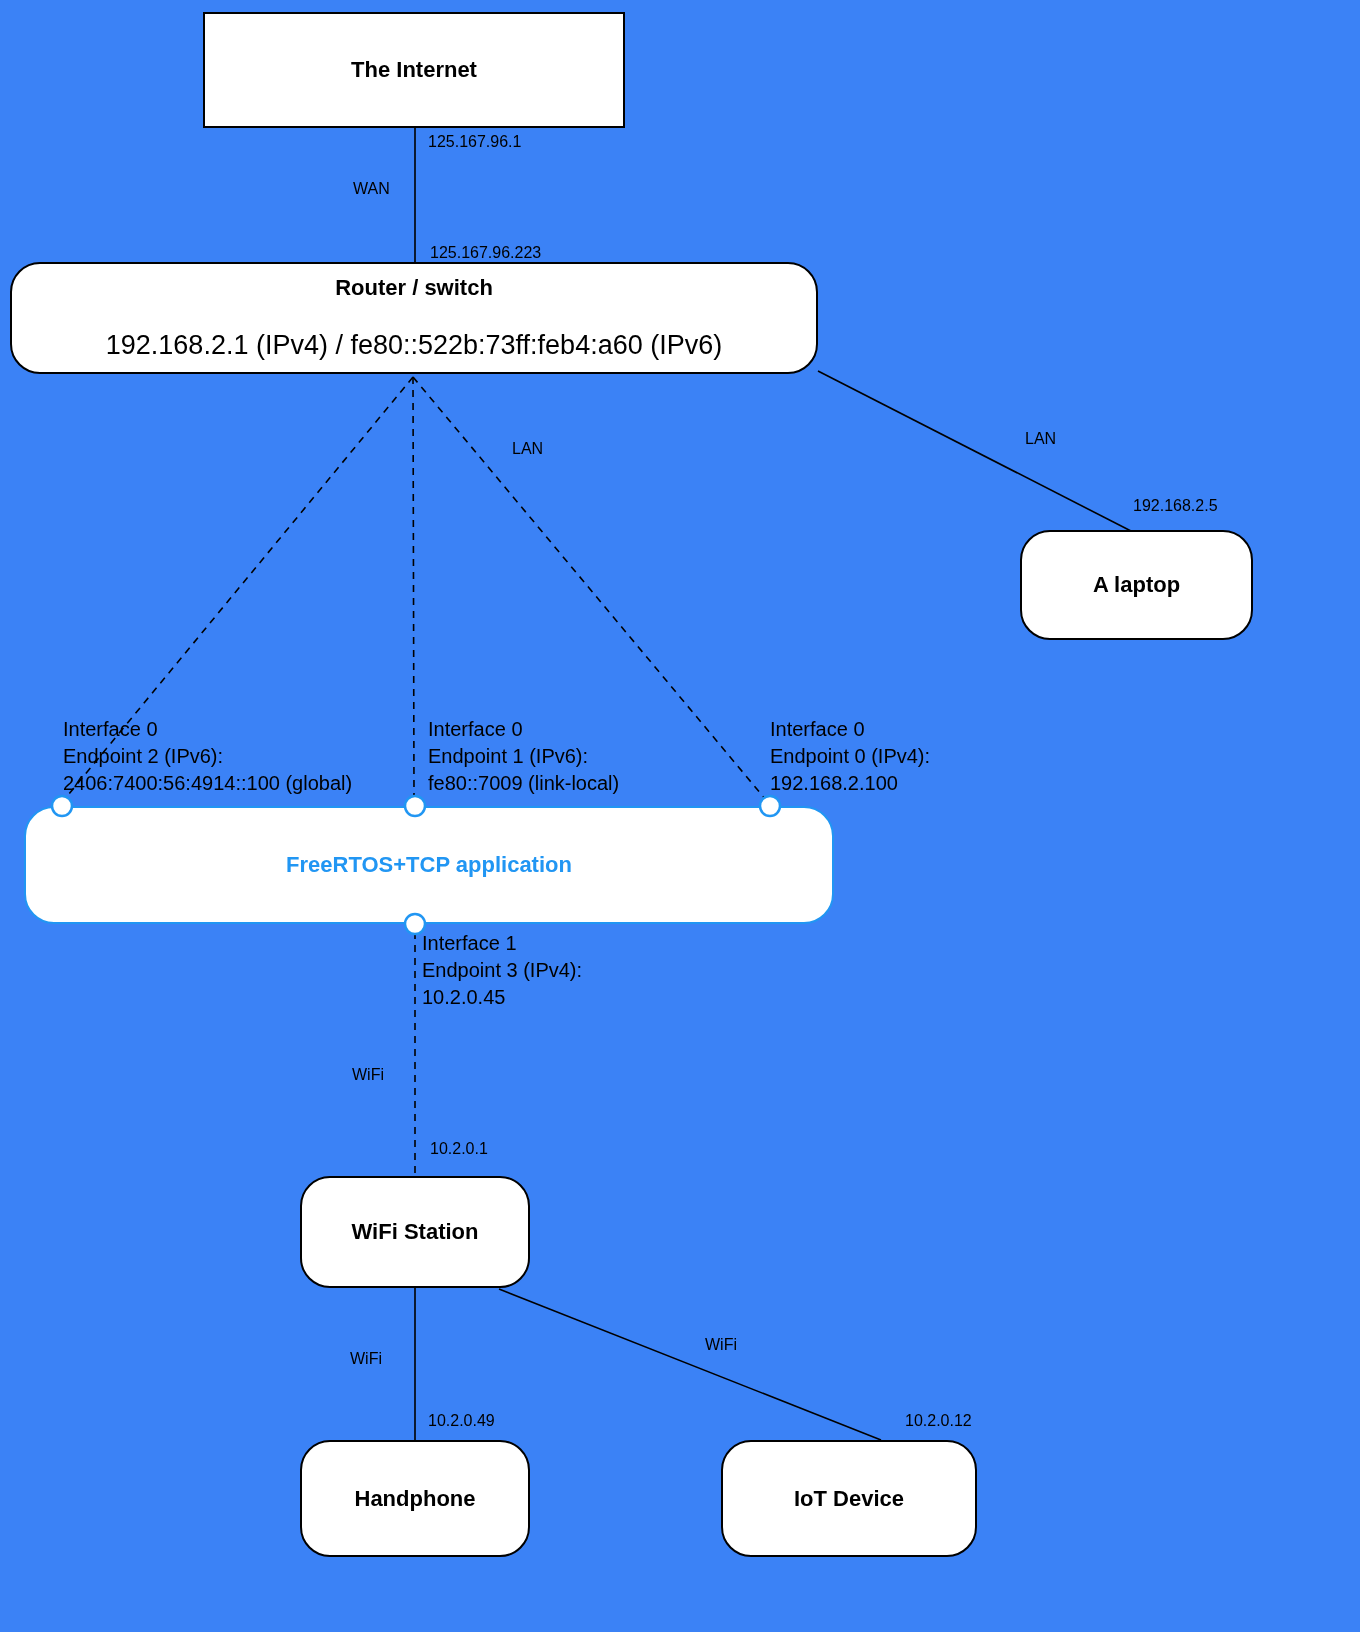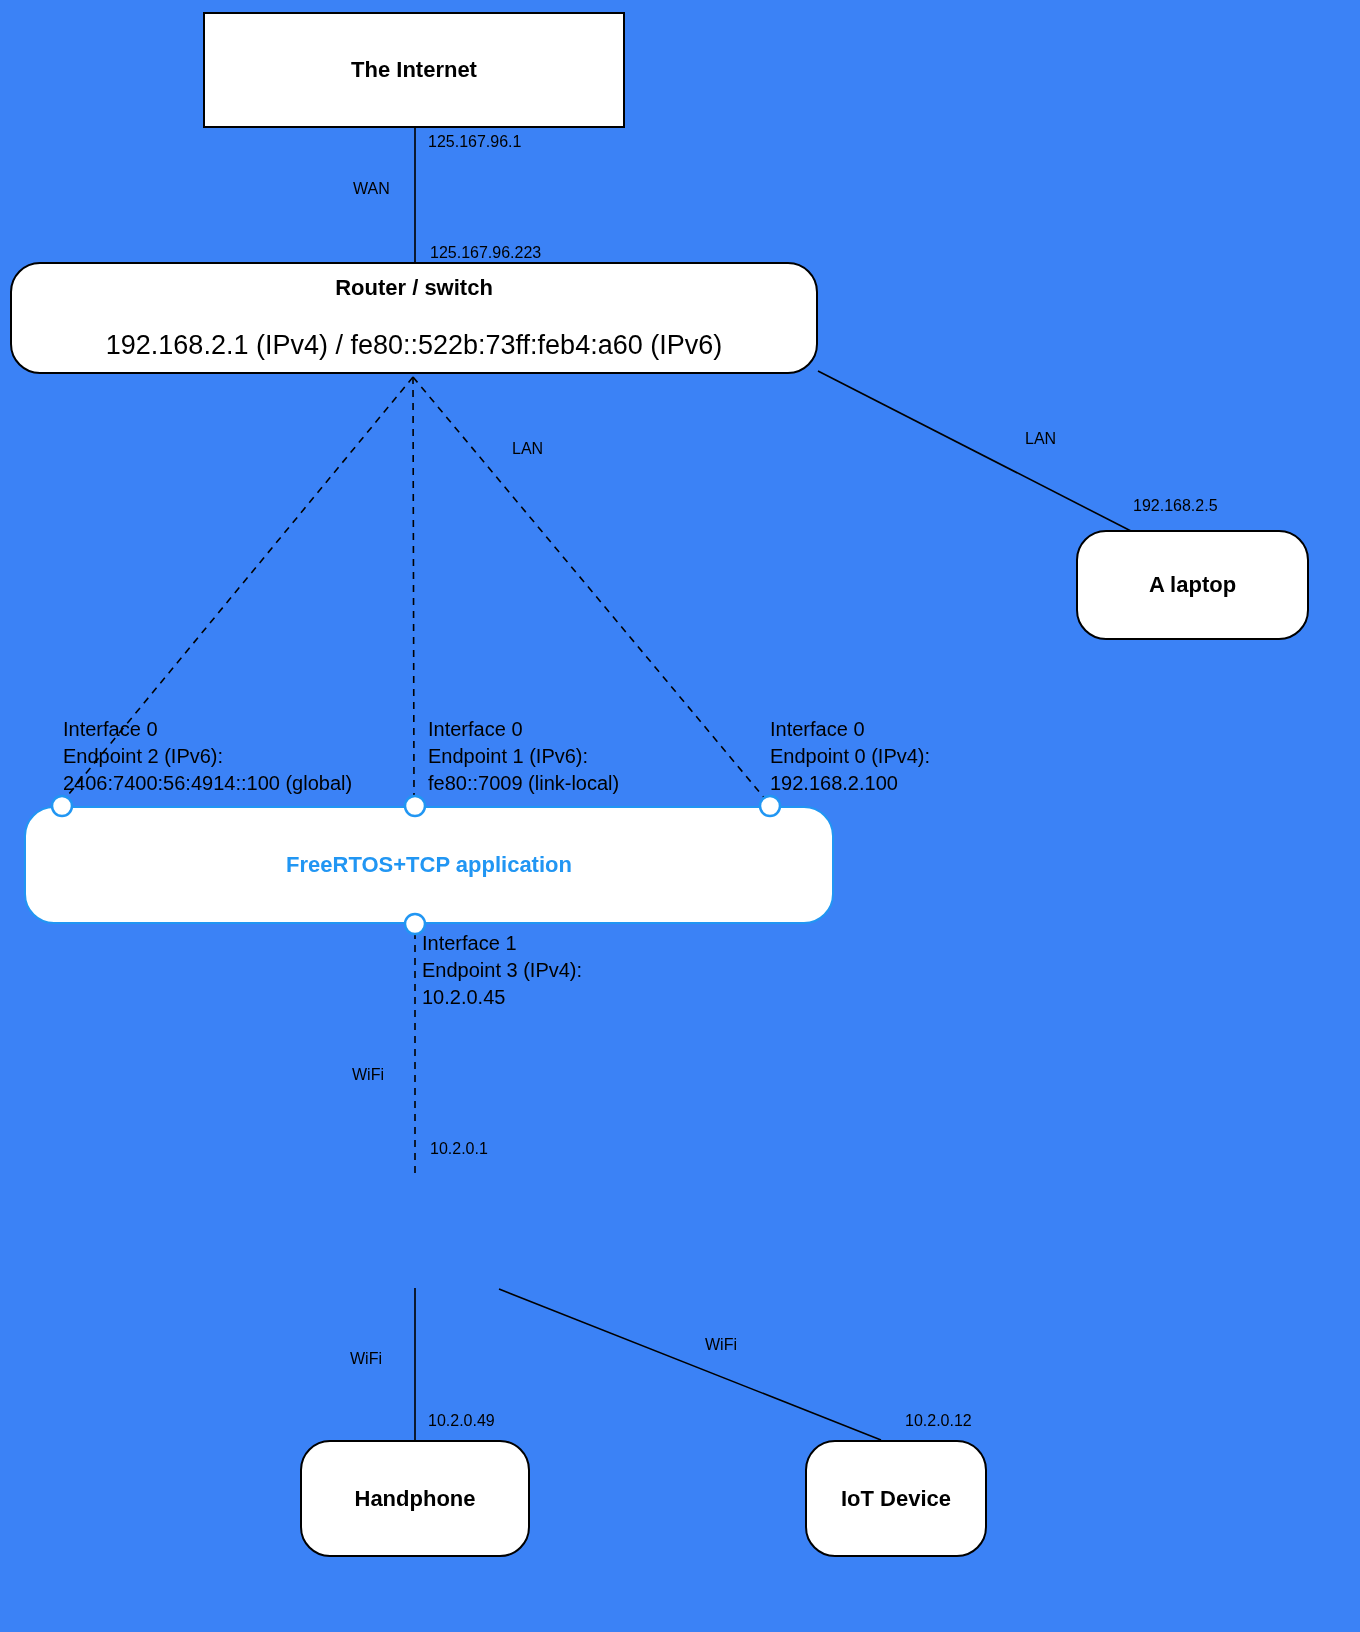--- a/index.html
+++ b/index.html
@@ -67,34 +67,37 @@
 
   <div class="node square" style="left:203px; top:12px; width:422px; height:116px;">
     <div class="node-title">The Internet</div>
   </div>
 
   <div class="node" style="left:10px; top:262px; width:808px; height:112px;">
     <div class="node-title">Router / switch</div>
     <div class="node-sub">192.168.2.1 (IPv4) / fe80::522b:73ff:feb4:a60 (IPv6)</div>
   </div>
 
-  <div class="node" style="left:1076px; top:530px; width:233px; height:110px;">
+  <div class="node" style="left:1020px; top:530px; width:233px; height:110px;">
     <div class="node-title">A laptop</div>
   </div>
 
   <div class="node accent" style="left:24px; top:806px; width:810px; height:118px;">
     <div class="node-title">FreeRTOS+TCP application</div>
   </div>
 
+  <div class="node" style="left:300px; top:1176px; width:230px; height:112px;">
+    <div class="node-title">WiFi Station</div>
+  </div>
 
   <div class="node" style="left:300px; top:1440px; width:230px; height:117px;">
     <div class="node-title">Handphone</div>
   </div>
 
-  <div class="node" style="left:805px; top:1440px; width:182px; height:117px;">
+  <div class="node" style="left:721px; top:1440px; width:256px; height:117px;">
     <div class="node-title">IoT Device</div>
   </div>
 
   <svg class="layer" viewBox="0 0 1360 1632">
     <circle cx="62" cy="806" r="10" fill="#fff" stroke="#2196F3" stroke-width="2.5"></circle>
     <circle cx="415" cy="806" r="10" fill="#fff" stroke="#2196F3" stroke-width="2.5"></circle>
     <circle cx="770" cy="806" r="10" fill="#fff" stroke="#2196F3" stroke-width="2.5"></circle>
     <circle cx="415" cy="924" r="10" fill="#fff" stroke="#2196F3" stroke-width="2.5"></circle>
   </svg>
 

